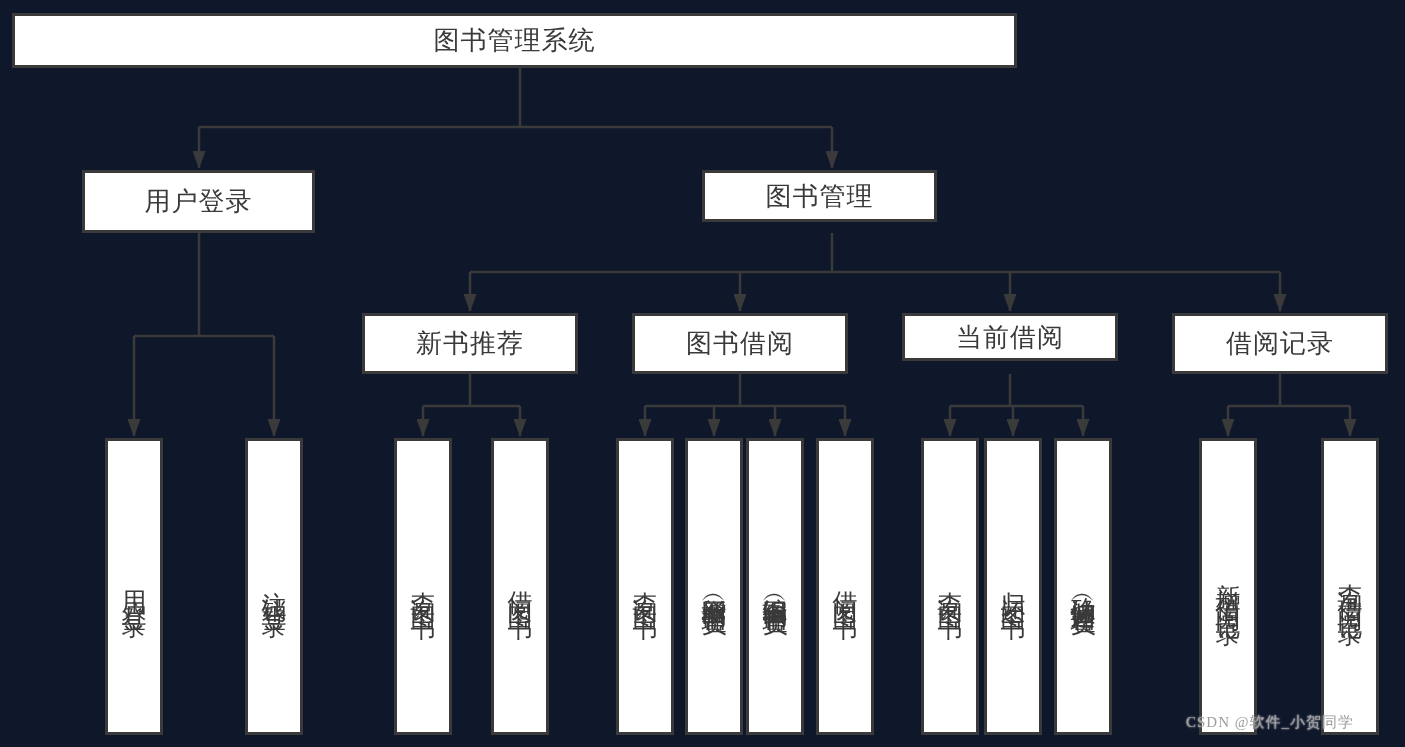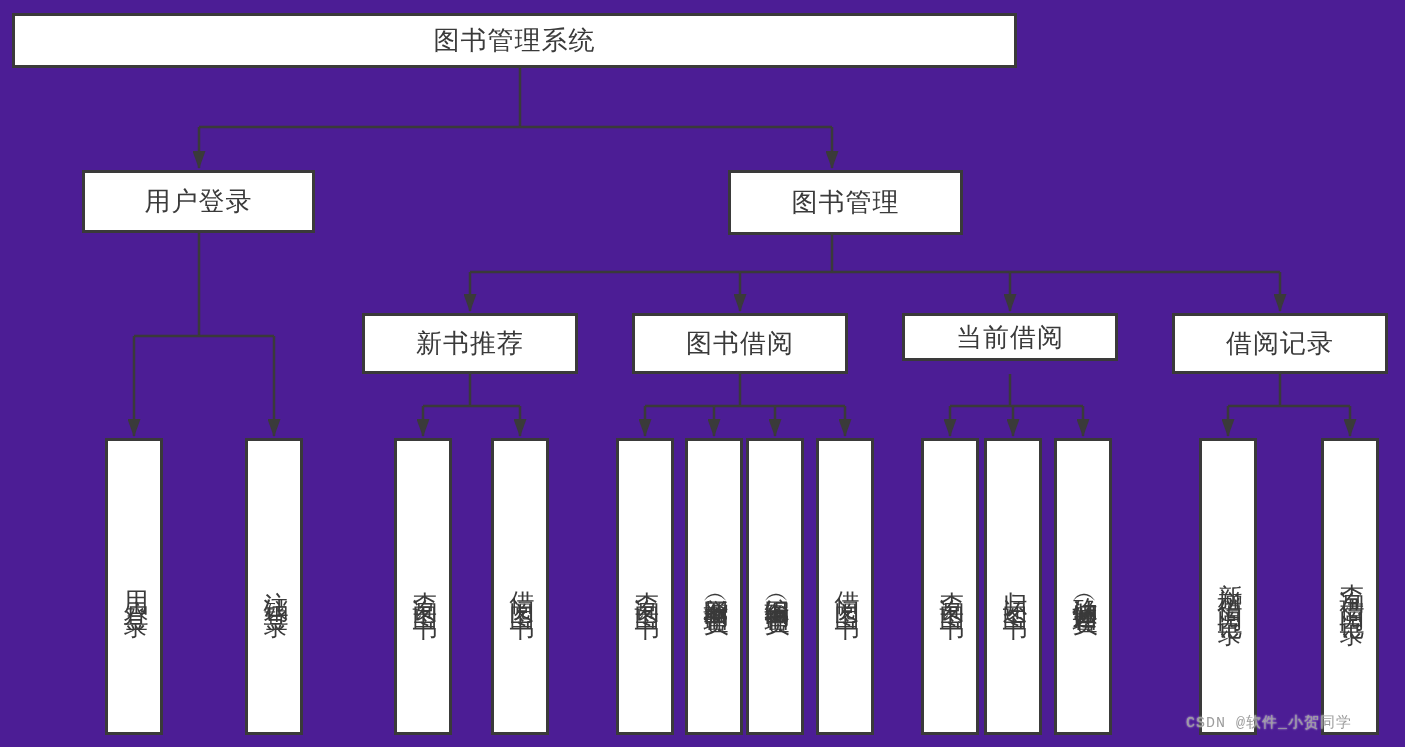--- a/index.html
+++ b/index.html
@@ -1,20 +1,20 @@
 <!DOCTYPE html>
 <html><head>
 <meta charset="utf-8">
 <style>
   html,body{margin:0;padding:0;background:#ffffff;}
   .canvas{
     position:relative;
     width:1405px;height:747px;
-    background:#4c1d95;
-    font-family:Liberation Mono, monospace;
+    background:#0f172a;
+    font-family:Liberation Serif, serif;
     overflow:hidden;
   }
   svg.connectors{position:absolute;left:0;top:0;z-index:1;}
   .box{
     position:absolute;
     background:#ffffff;
     border:3px solid #3a3a3a;
     box-sizing:border-box;
     display:flex;align-items:center;justify-content:center;
     color:#3a3a3a;
@@ -28,21 +28,21 @@
   .leaf .vlabel{
     font-size:25px;
     letter-spacing:8px;
     line-height:1;
     white-space:nowrap;
   }
   .leaf-long .vlabel{letter-spacing:2px;}
   
   #b-root{left:12px;top:13px;width:1005px;height:55px}
   #b-user-login{left:82px;top:170px;width:233px;height:63px}
-  #b-book-mgmt{left:728px;top:170px;width:235px;height:65px}
+  #b-book-mgmt{left:702px;top:170px;width:235px;height:52px}
   #b-new-book{left:362px;top:313px;width:216px;height:61px}
   #b-book-borrow{left:632px;top:313px;width:216px;height:61px}
   #b-current-borrow{left:902px;top:313px;width:216px;height:48px}
   #b-borrow-record{left:1172px;top:313px;width:216px;height:61px}
   #b-leaf-login{left:105px}
   #b-leaf-logout{left:245px}
   #b-leaf-nb-query{left:394px}
   #b-leaf-nb-borrow{left:491px}
   #b-leaf-bb-query{left:616px}
   #b-leaf-bb-add{left:685px}

